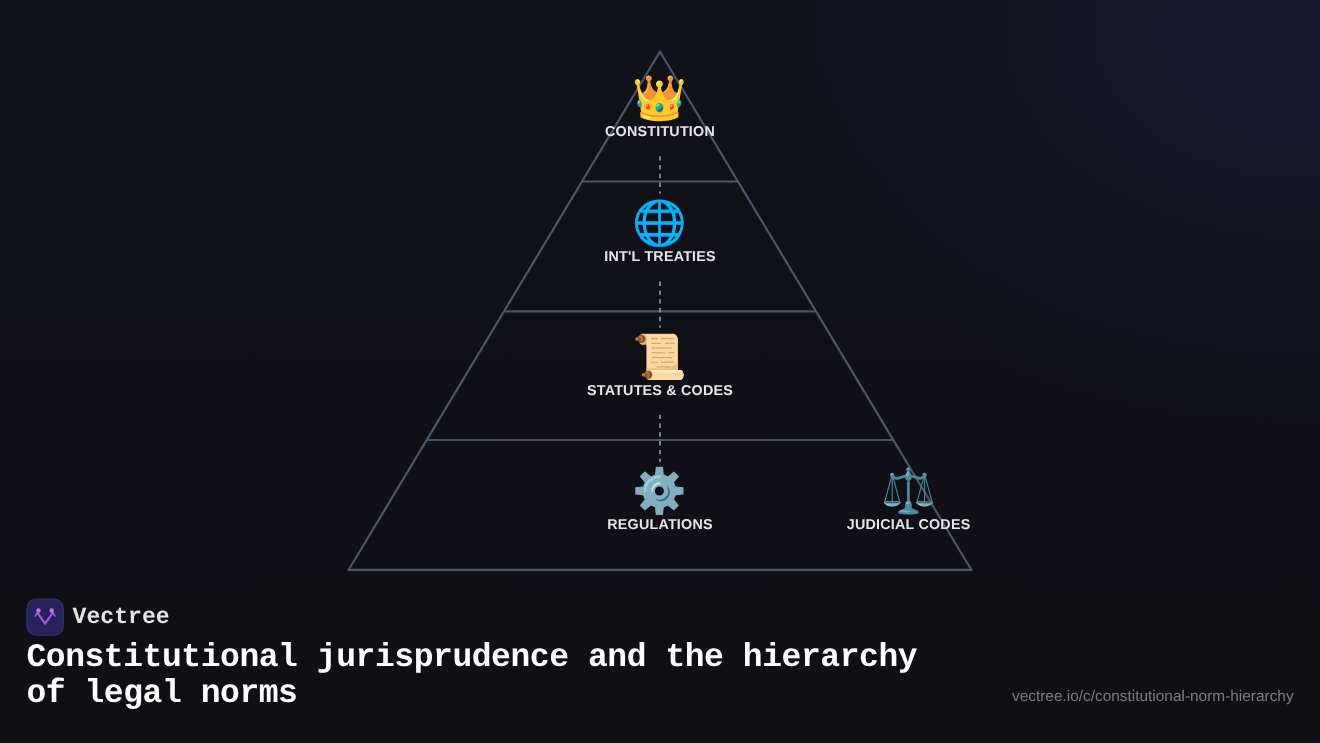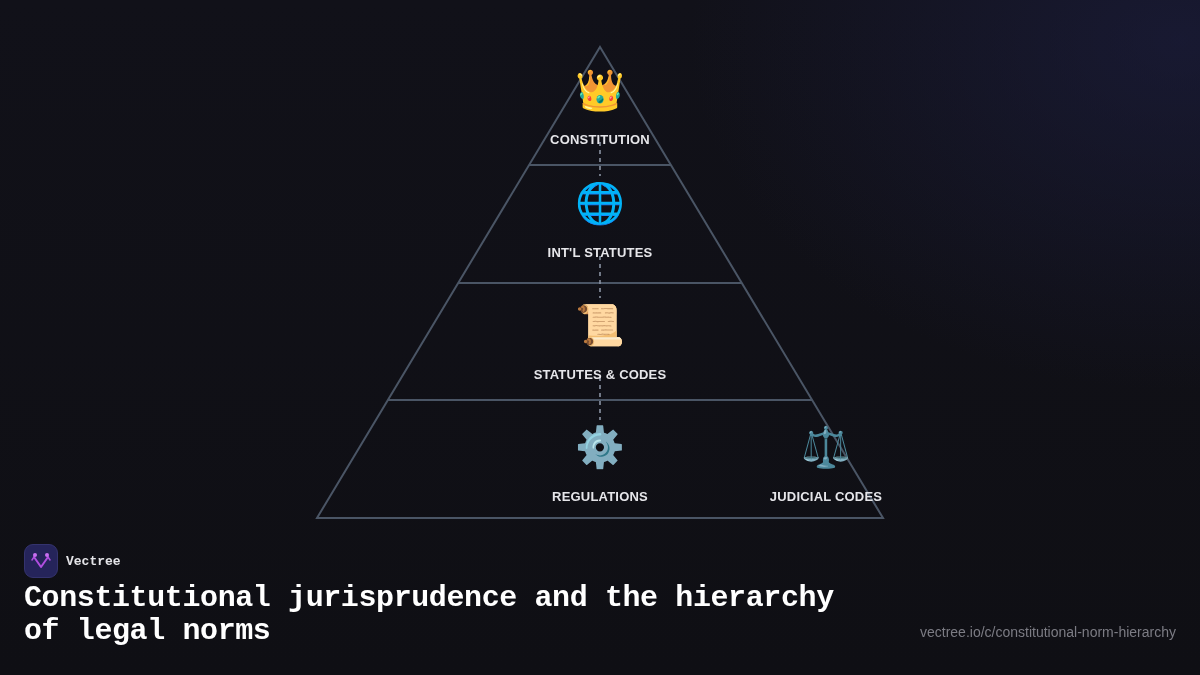--- a/index.html
+++ b/index.html
@@ -7,26 +7,26 @@
     background:#101016;
     font-family:"Liberation Sans", sans-serif;}
   .bg{position:absolute;inset:0;
     background:
       radial-gradient(ellipse 700px 500px at 1180px 40px, rgba(30,32,70,0.55), rgba(16,16,22,0) 70%),
       linear-gradient(180deg,#111119 0%,#0f0f14 100%);}
   svg.pyr{position:absolute;left:0;top:0;}
   .node{position:absolute;transform:translateX(-50%);text-align:center;}
   .node .ico{font-size:40px;line-height:44px;display:block;
     font-family:"DejaVu Sans", sans-serif;}
-  .node .lbl{display:block;margin-top:20px;font-size:13px;font-weight:bold;
+  .node .lbl{display:block;margin-top:0;font-size:13px;font-weight:bold;
     color:#e6e6ea;letter-spacing:0.2px;white-space:nowrap;}
   .brand{position:absolute;left:24px;top:544px;display:flex;align-items:center;gap:8px;}
   .logo{width:34px;height:34px;border-radius:9px;background:#25245a;
     border:1px solid #34336e;box-sizing:border-box;display:flex;align-items:center;justify-content:center;}
-  .brand-name{font-family:"Liberation Mono", monospace;font-weight:bold;font-size:13px;color:#e4e4e8;}
+  .brand-name{font-family:"Liberation Mono", monospace;font-weight:bold;font-size:21px;color:#e4e4e8;}
   .title{position:absolute;left:24px;top:582px;margin:0;
     font-family:"Liberation Mono", monospace;font-weight:bold;
     font-size:30px;line-height:33px;color:#ffffff;letter-spacing:-0.4px;width:820px;}
   .url{position:absolute;right:24px;top:624px;font-family:Liberation Sans, sans-serif;
     font-size:14px;color:#7c7c84;}
 </style>
 </head>
 <body>
 
 <div class="bg"></div>
@@ -42,21 +42,21 @@
     <line x1="600" y1="377" x2="600" y2="420"></line>
   </g>
 </svg>
 
 <div class="node" style="left:600px;top:68px;">
   <span class="ico">👑</span>
   <span class="lbl">CONSTITUTION</span>
 </div>
 <div class="node" style="left:600px;top:181px;">
   <span class="ico">🌐</span>
-  <span class="lbl">INT'L STATUTES</span>
+  <span class="lbl">INT'L TREATIES</span>
 </div>
 <div class="node" style="left:600px;top:303px;">
   <span class="ico">📜</span>
   <span class="lbl">STATUTES &amp; CODES</span>
 </div>
 <div class="node" style="left:600px;top:425px;">
   <span class="ico">⚙️</span>
   <span class="lbl">REGULATIONS</span>
 </div>
 <div class="node" style="left:826px;top:425px;">

